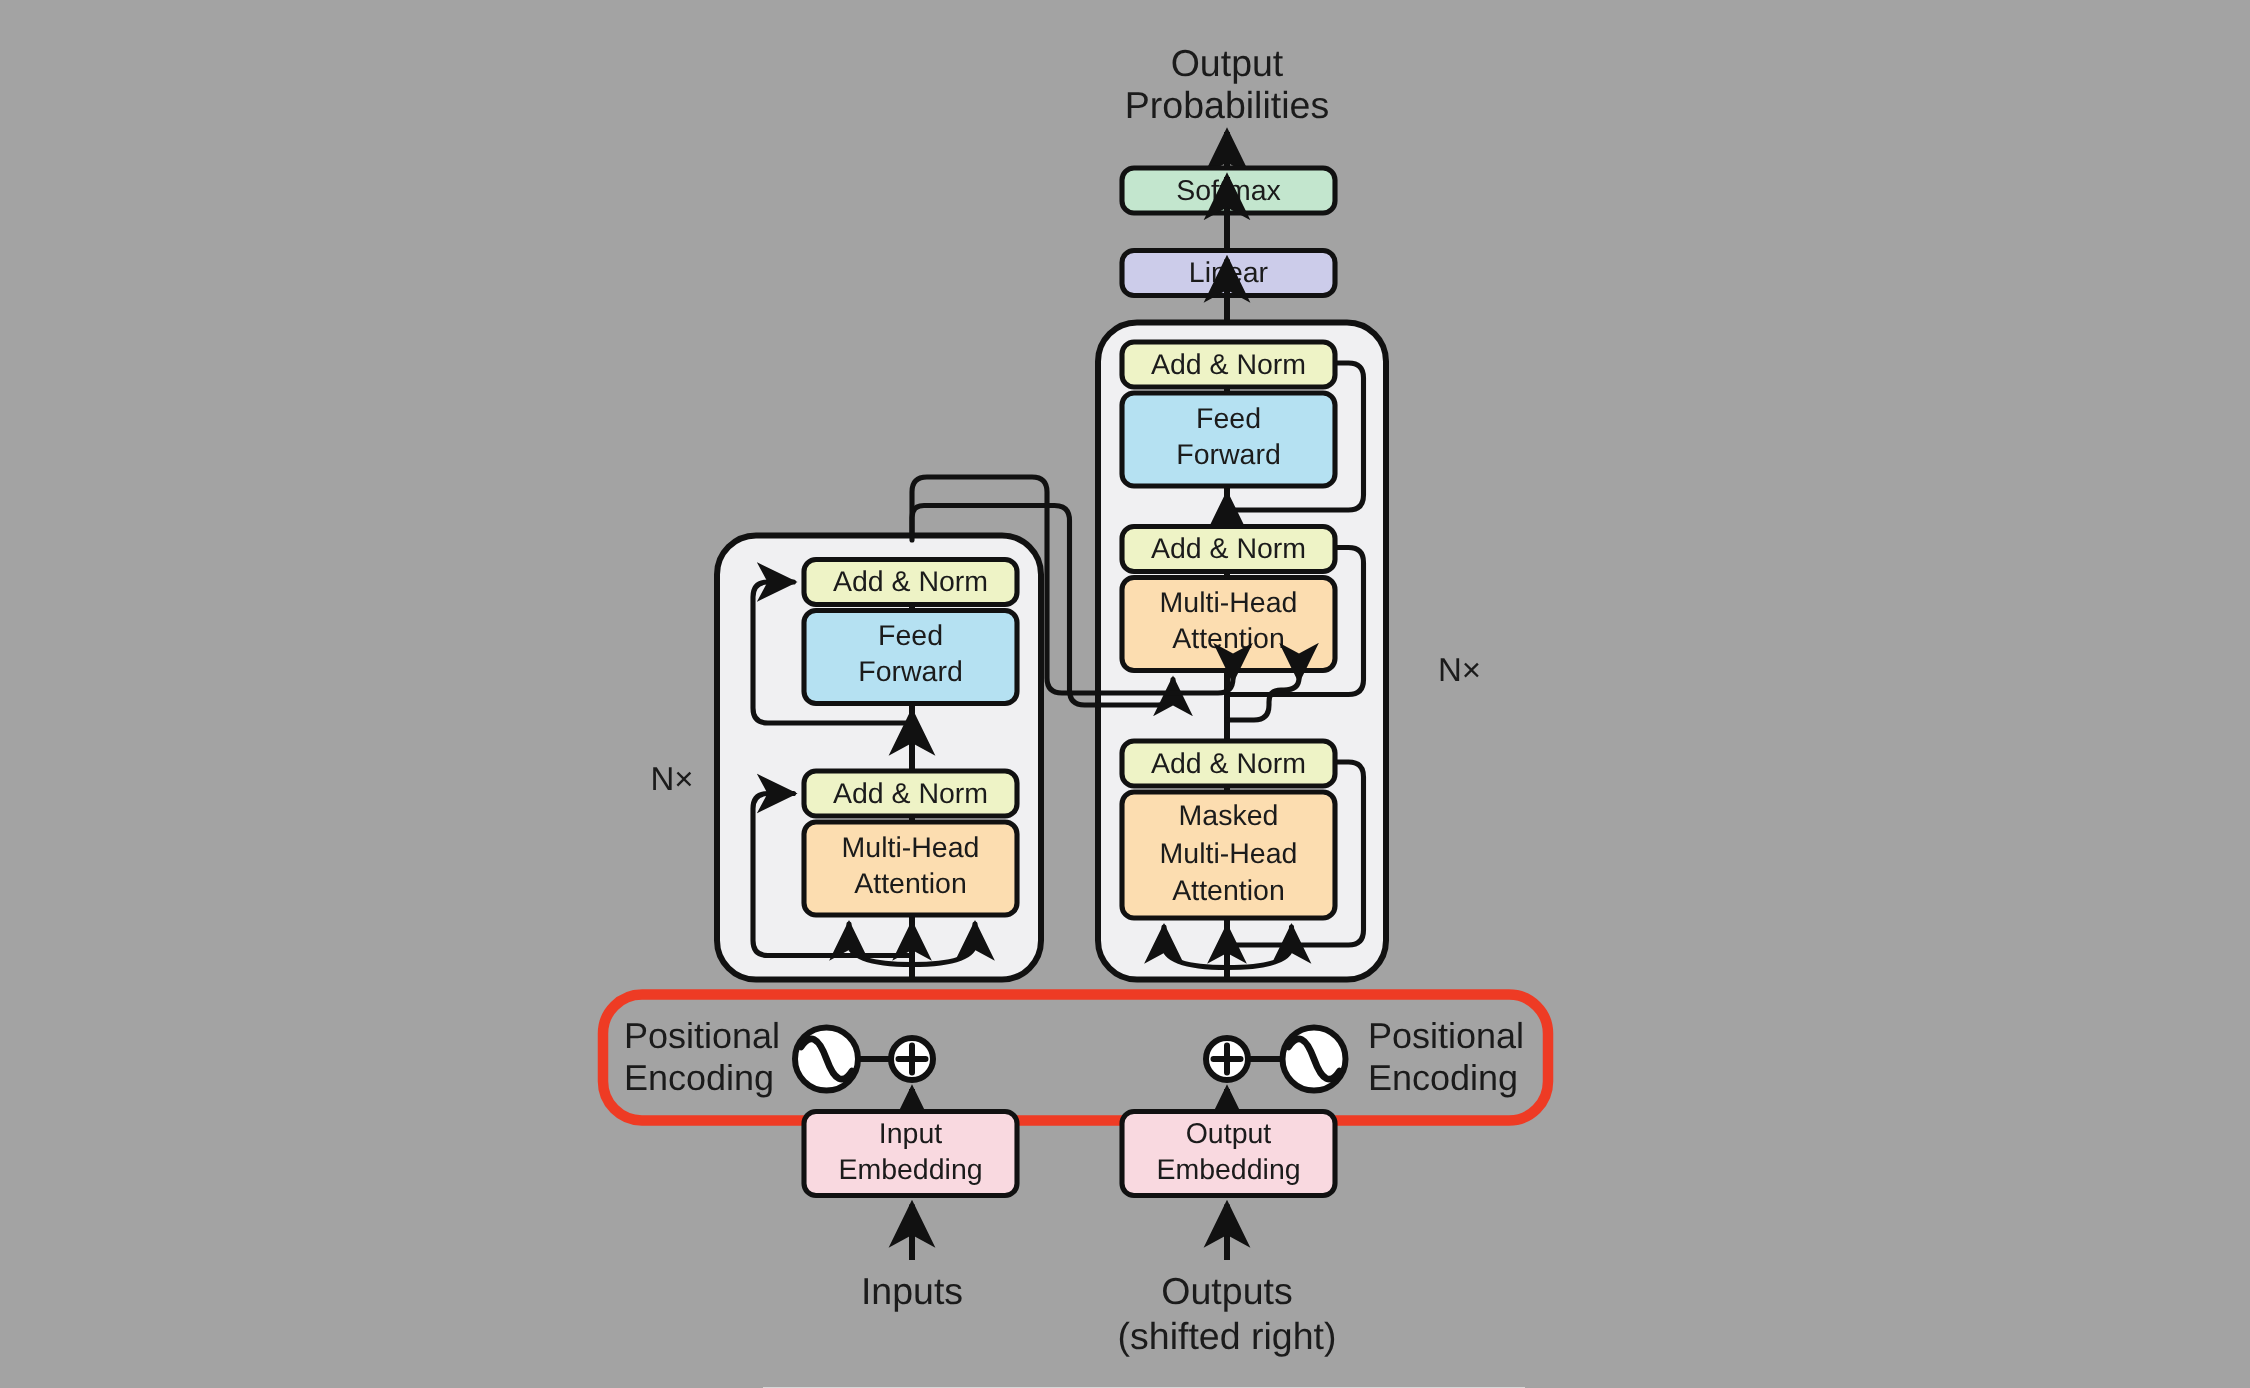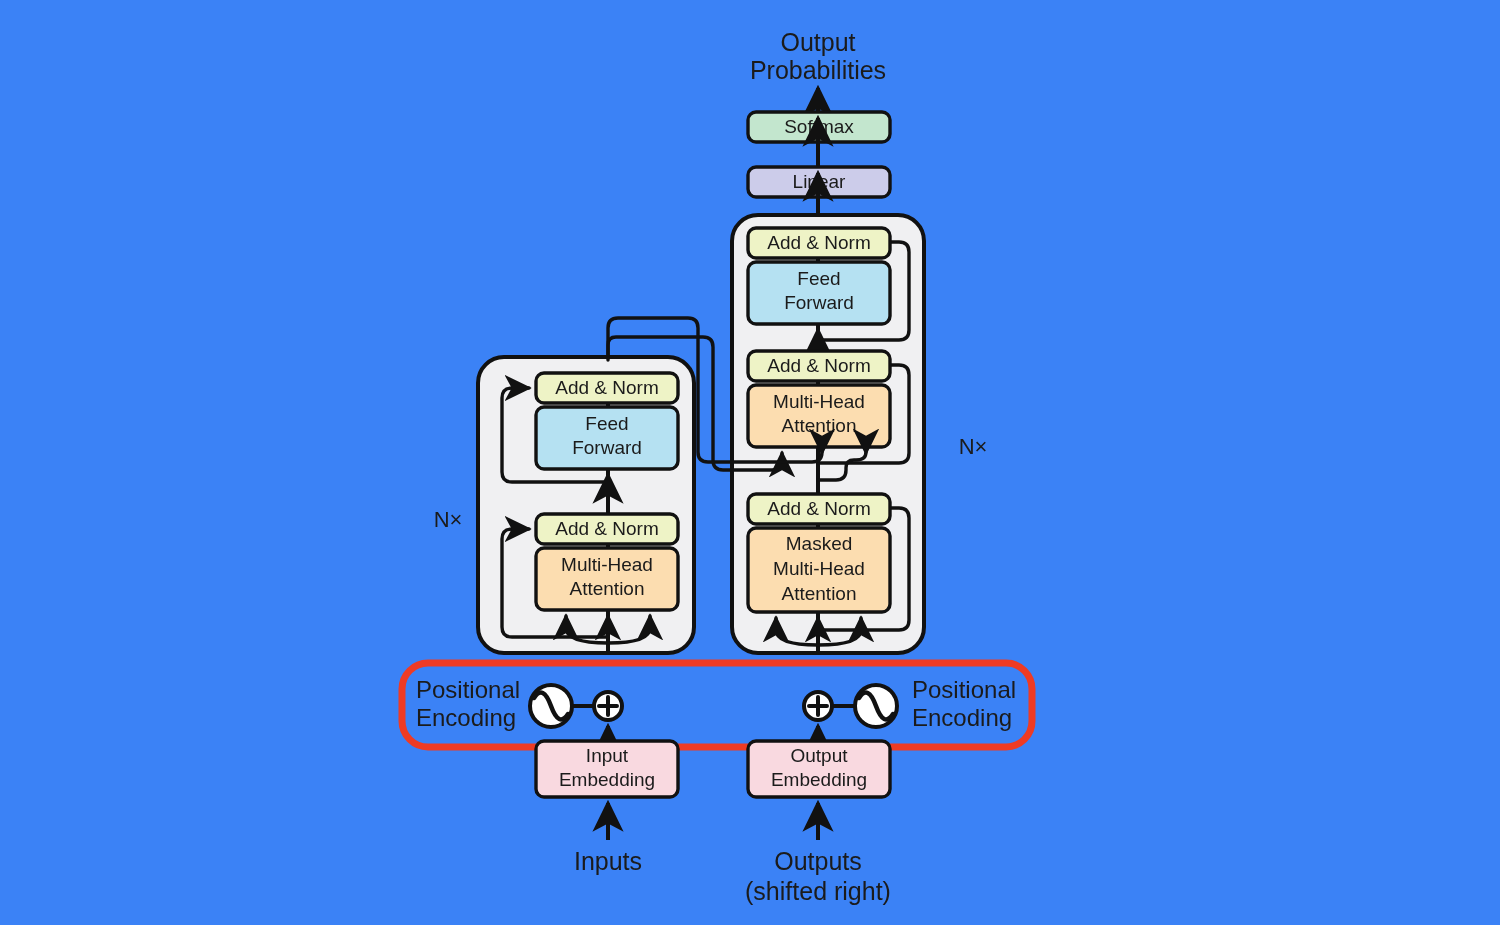--- a/index.html
+++ b/index.html
@@ -1,18 +1,18 @@
 <!DOCTYPE html>
 <html><head>
 <meta charset="utf-8">
 <style>
   html,body{margin:0;padding:0;background:#ffffff;}
   body{width:1500px;height:925px;overflow:hidden;
        font-family:"Liberation Sans","DejaVu Sans",sans-serif;}
-  #stage{position:relative;width:1500px;height:925px;background:#3b82f6;}
+  #stage{position:relative;width:1500px;height:925px;background:#a3a3a3;}
   svg#diagram{position:absolute;left:0;top:0;width:1500px;height:925px;display:block;}
   .lbl{font-family:"Liberation Sans","DejaVu Sans",sans-serif;fill:#1b1b1b;}
   .boxtxt{font-size:19px;text-anchor:middle;dominant-baseline:middle;}
   .outtxt{font-size:25px;text-anchor:middle;dominant-baseline:middle;}
   .pe{font-size:24px;dominant-baseline:middle;}
   .nx{font-size:22px;text-anchor:middle;dominant-baseline:middle;}
   .panel{fill:#f0f0f2;stroke:#111111;stroke-width:4;}
   .blkbox{stroke:#111111;stroke-width:3.4;}
   .flow{stroke:#111111;stroke-width:4;fill:none;stroke-linecap:butt;stroke-linejoin:round;}
   .thin{stroke:#111111;stroke-width:3.4;fill:none;stroke-linecap:round;stroke-linejoin:round;}

